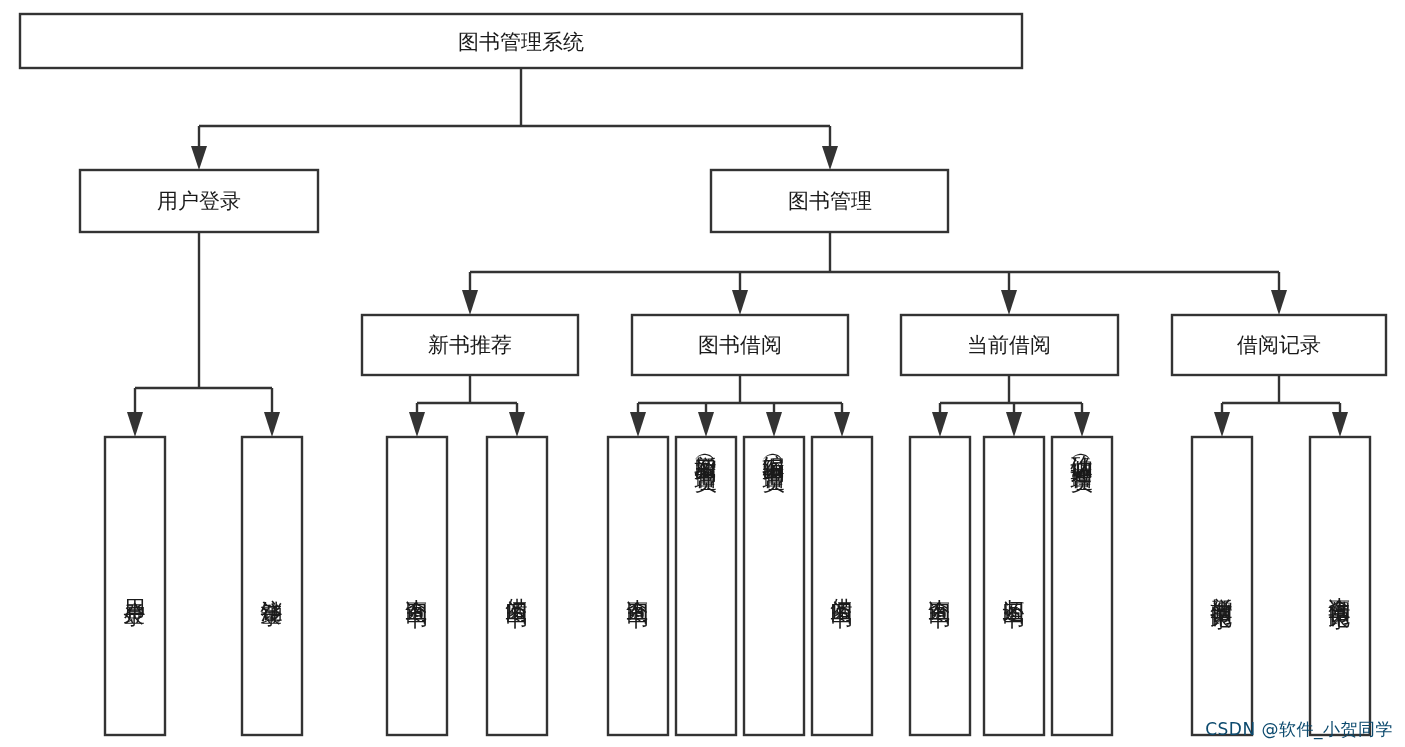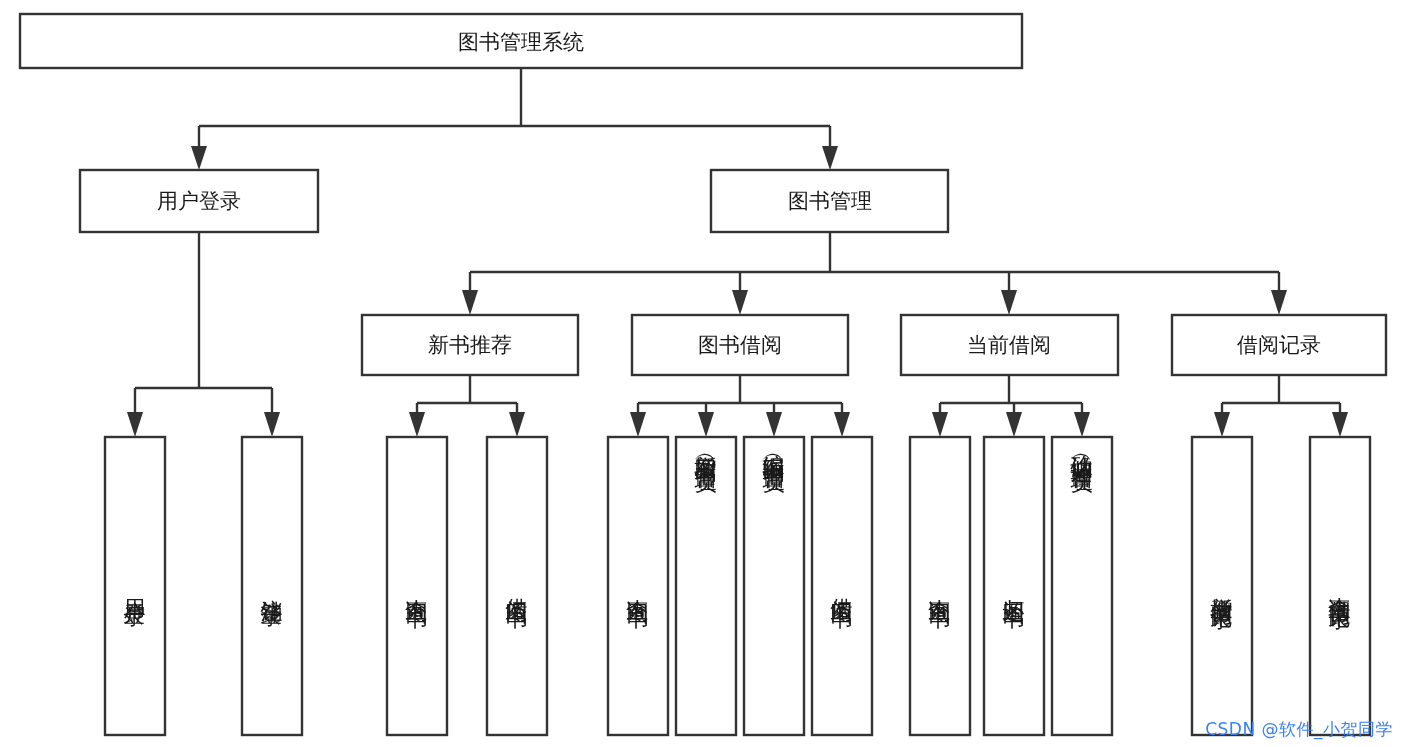--- a/index.html
+++ b/index.html
@@ -58,21 +58,21 @@
   }
   .arrow-head {
     fill: #333333;
   }
   #watermark {
     position: absolute;
     right: 12px;
     bottom: 6px;
     font-family: "DejaVu Sans", "Liberation Sans", sans-serif;
     font-size: 17px;
-    color: #3b82f6;
+    color: #0c4a6e;
     white-space: nowrap;
     letter-spacing: 0.5px;
   }
 </style>
 </head>
 <body>
 
 <svg id="diagram" viewBox="0 0 1405 747">
 
   <g>

